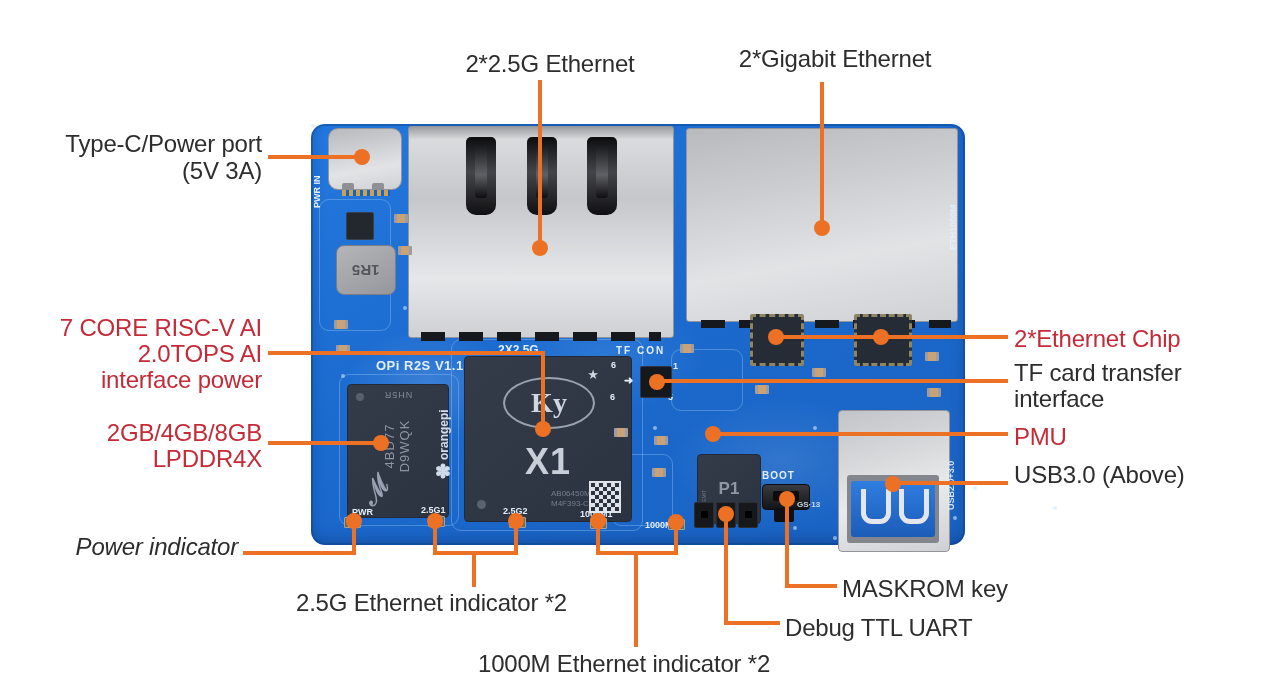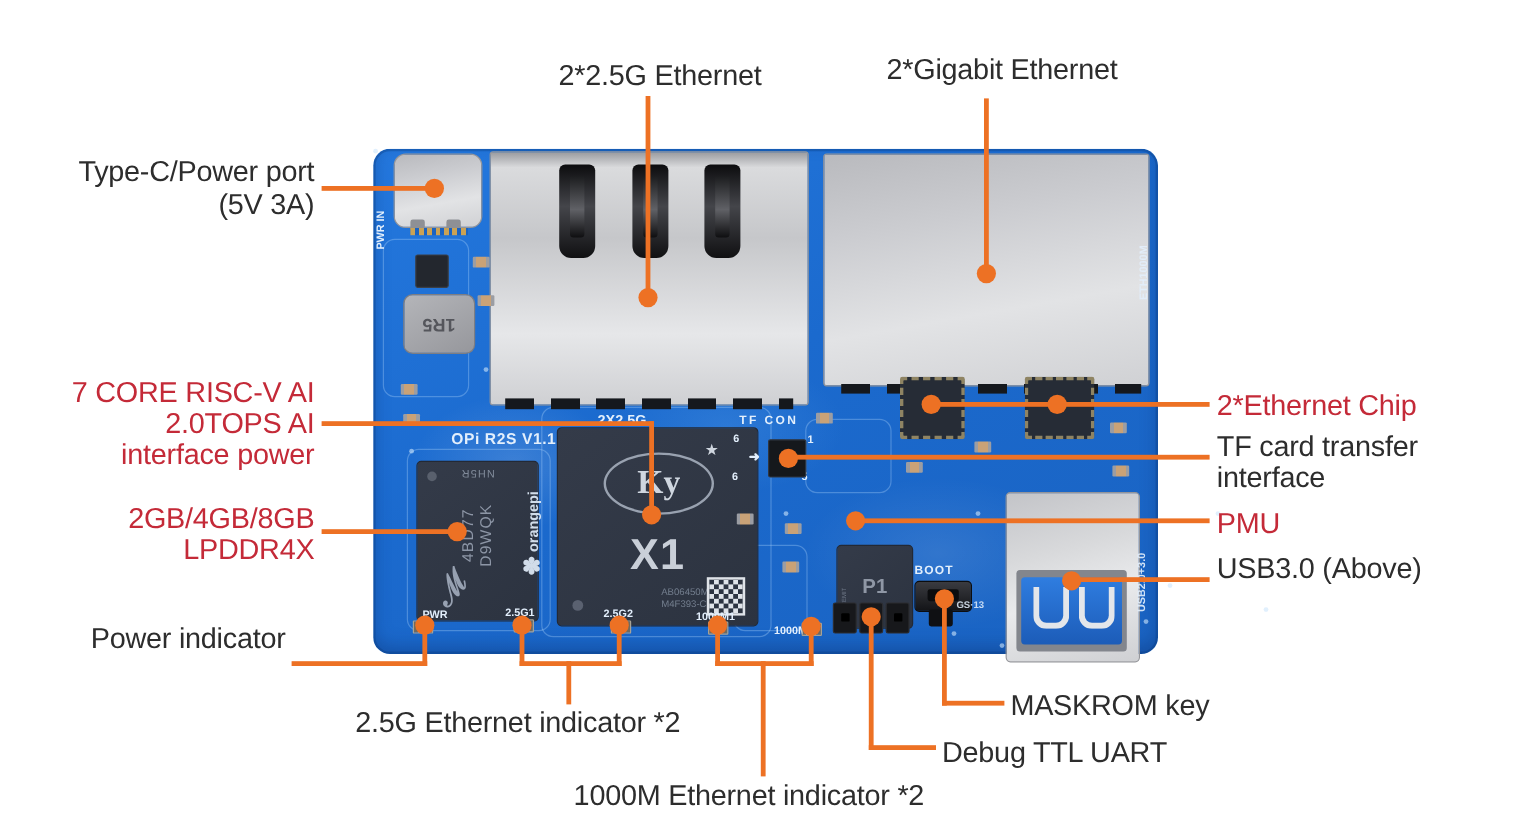--- a/index.html
+++ b/index.html
@@ -258,19 +258,19 @@
   </div>
   <div class="lbl red" style="left:1014px;top:325px;text-align:right;">2*Ethernet Chip</div>
   <div class="lbl" style="left:1014px;top:360px;line-height:26px;">
     <div>TF card transfer</div>
     <div>interface</div>
   </div>
   <div class="lbl red" style="left:1014px;top:423px;">PMU</div>
   <div class="lbl" style="left:1014px;top:461px;line-height:27px;">
     <div>USB3.0 (Above)</div>
   </div>
-  <div class="lbl r" style="left:0;top:519px;width:238px;">Power indicator</div>
+  <div class="lbl r" style="left:0;top:533px;width:238px;font-style:italic;">Power indicator</div>
   <div class="lbl" style="left:296px;top:589px;">2.5G Ethernet indicator *2</div>
   <div class="lbl" style="left:478px;top:650px;">1000M Ethernet indicator *2</div>
   <div class="lbl" style="left:785px;top:614px;">Debug TTL UART</div>
   <div class="lbl" style="left:842px;top:575px;">MASKROM key</div>
 
 </div>
 
 </body></html>

